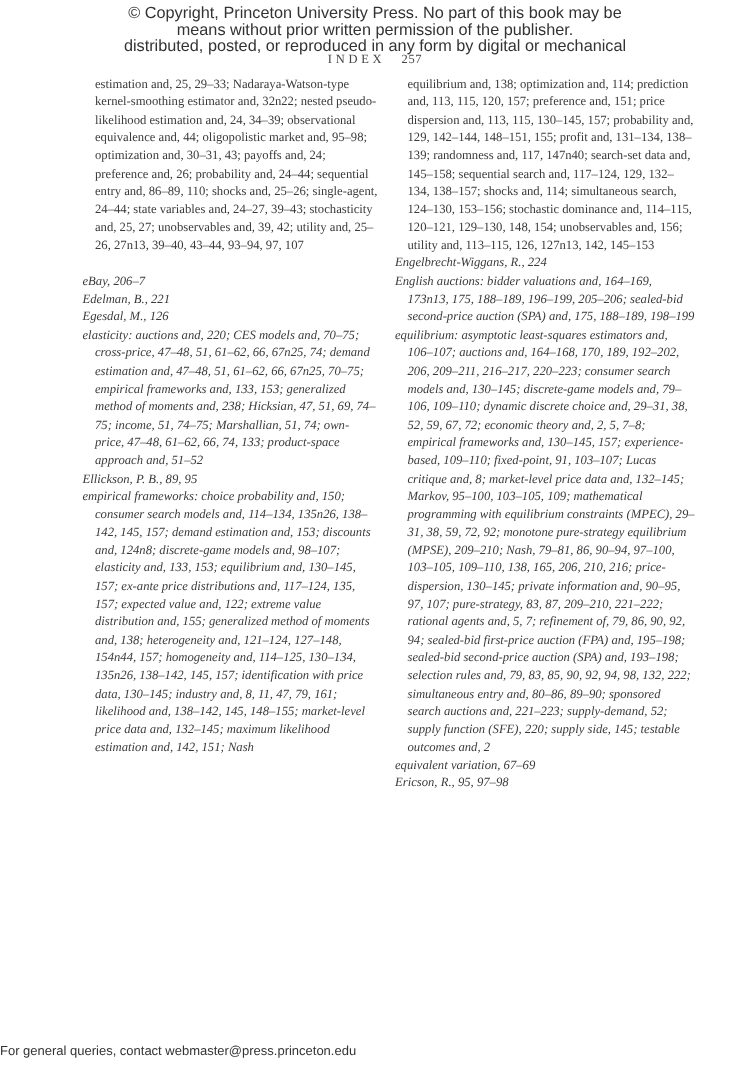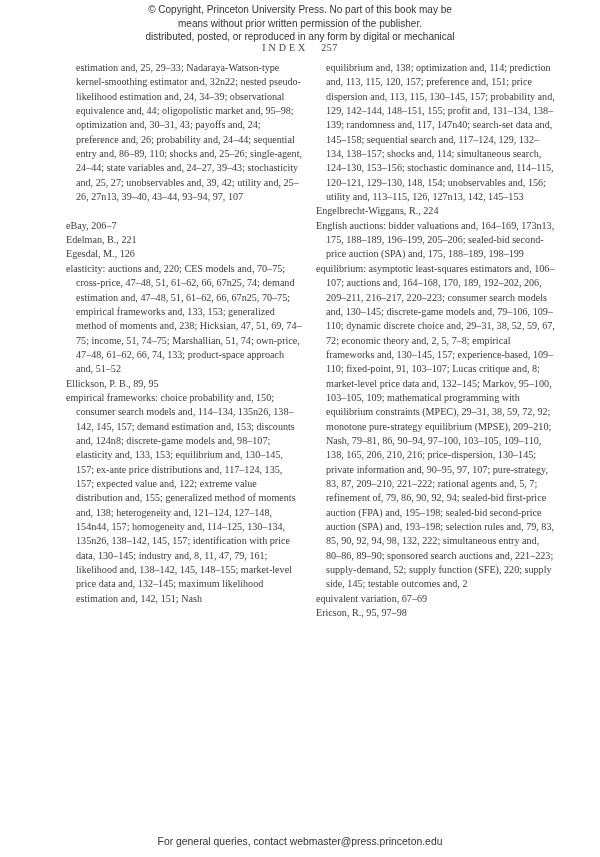--- a/index.html
+++ b/index.html
@@ -1,36 +1,36 @@
 <!DOCTYPE html>
 <html><head>
 <meta charset="utf-8">
 <style>
   html, body { margin: 0; padding: 0; background: #ffffff; }
   body { width: 600px; height: 857px; position: relative; overflow: hidden; }
   .notice {
     position: absolute; left: 0; top: 3px; width: 600px; text-align: center;
-    font-family: "Liberation Sans", sans-serif; font-size: 10px; line-height: 13.6px; color: #333;
+    font-family: "Liberation Sans", sans-serif; font-size: 13px; line-height: 13.6px; color: #333;
   }
   .running-head {
     position: absolute; left: 0; top: 42px; width: 600px; text-align: center;
     font-family: "Liberation Serif", serif; font-size: 10px; color: #444; letter-spacing: 0.5px;
   }
   .running-head .idx { letter-spacing: 3px; margin-right: 10px; }
   .col {
     position: absolute; top: 61px;
     font-family: "Liberation Serif", serif; font-size: 10.15px; line-height: 14.35px; color: #3a3a3a;
   }
   .col-left { left: 66px; width: 236px; }
   .col-right { left: 300px; width: 240px; margin-left: 16px; }
-  .entry { padding-left: 10px; text-indent: -10px; margin: 0; }
+  .entry { padding-left: 10px; text-indent: -10px; margin: 0; font-style: italic; }
   .cont { padding-left: 10px; margin: 0; }
   .gap { height: 14.35px; }
   .footer {
-    position: absolute; left: 0; top: 836px; width: 600px; text-align: center;
+    position: absolute; left: 0; top: 836px; width: 600px; text-align: left;
     font-family: "Liberation Sans", sans-serif; font-size: 10.4px; color: #333;
   }
 </style>
 </head>
 <body>
 
 <div class="notice">
   <div>© Copyright, Princeton University Press. No part of this book may be</div>
   <div>means without prior written permission of the publisher.</div>
   <div>distributed, posted, or reproduced in any form by digital or mechanical</div>

